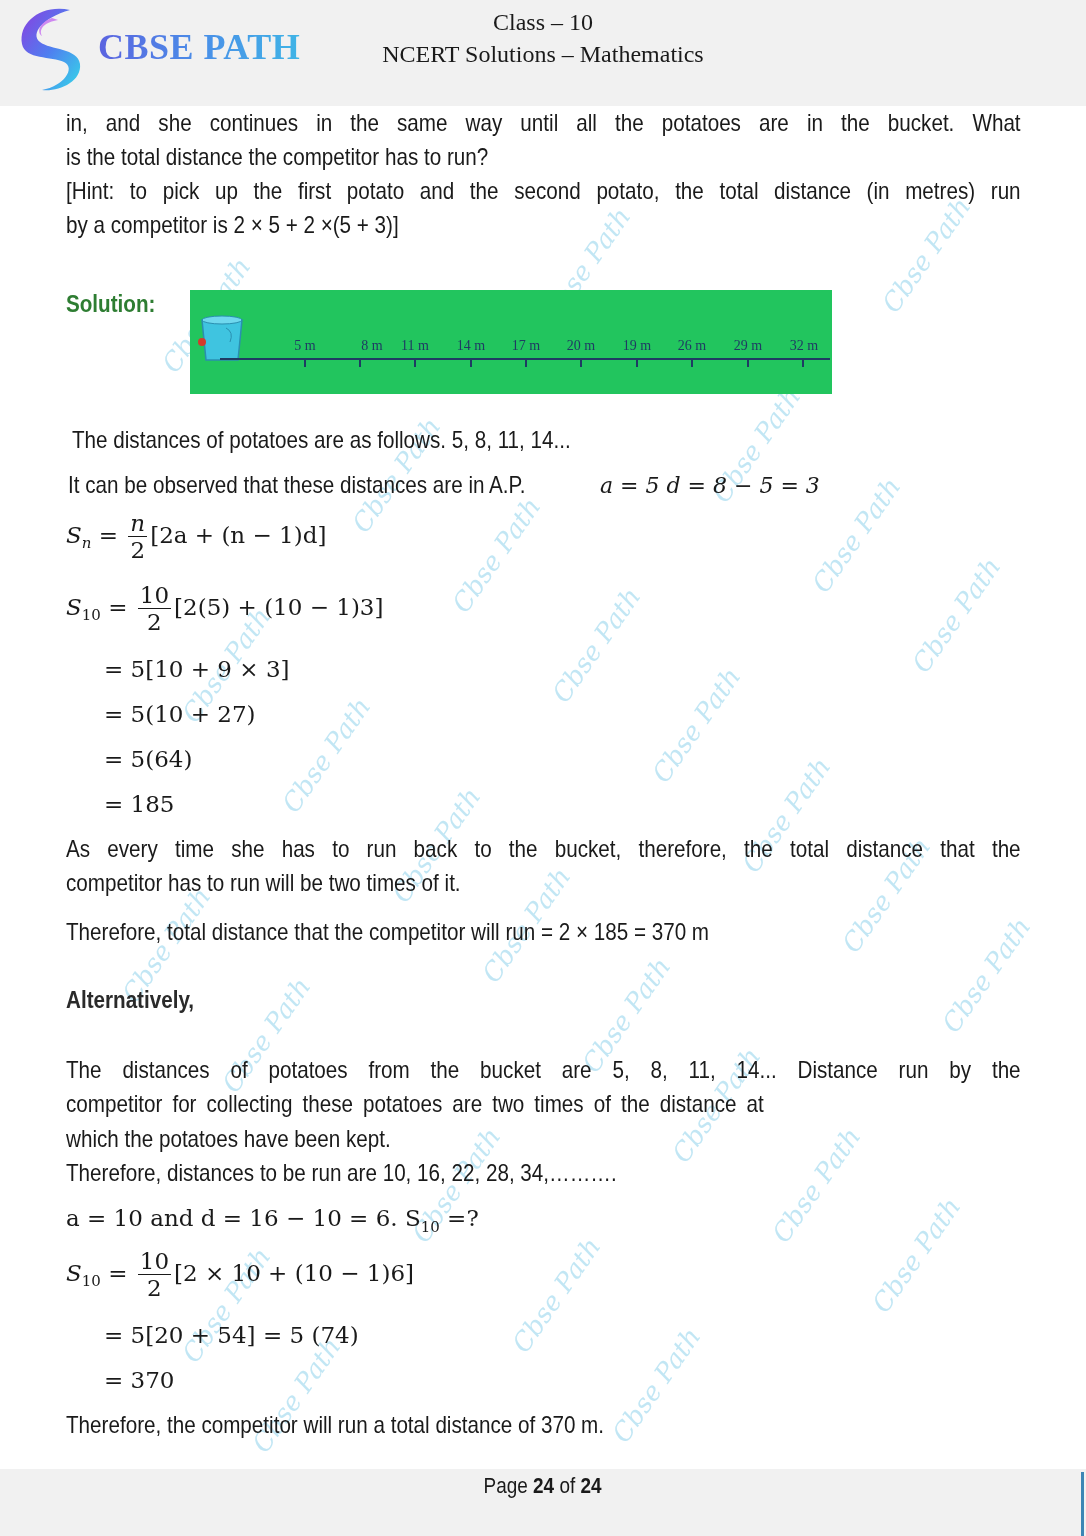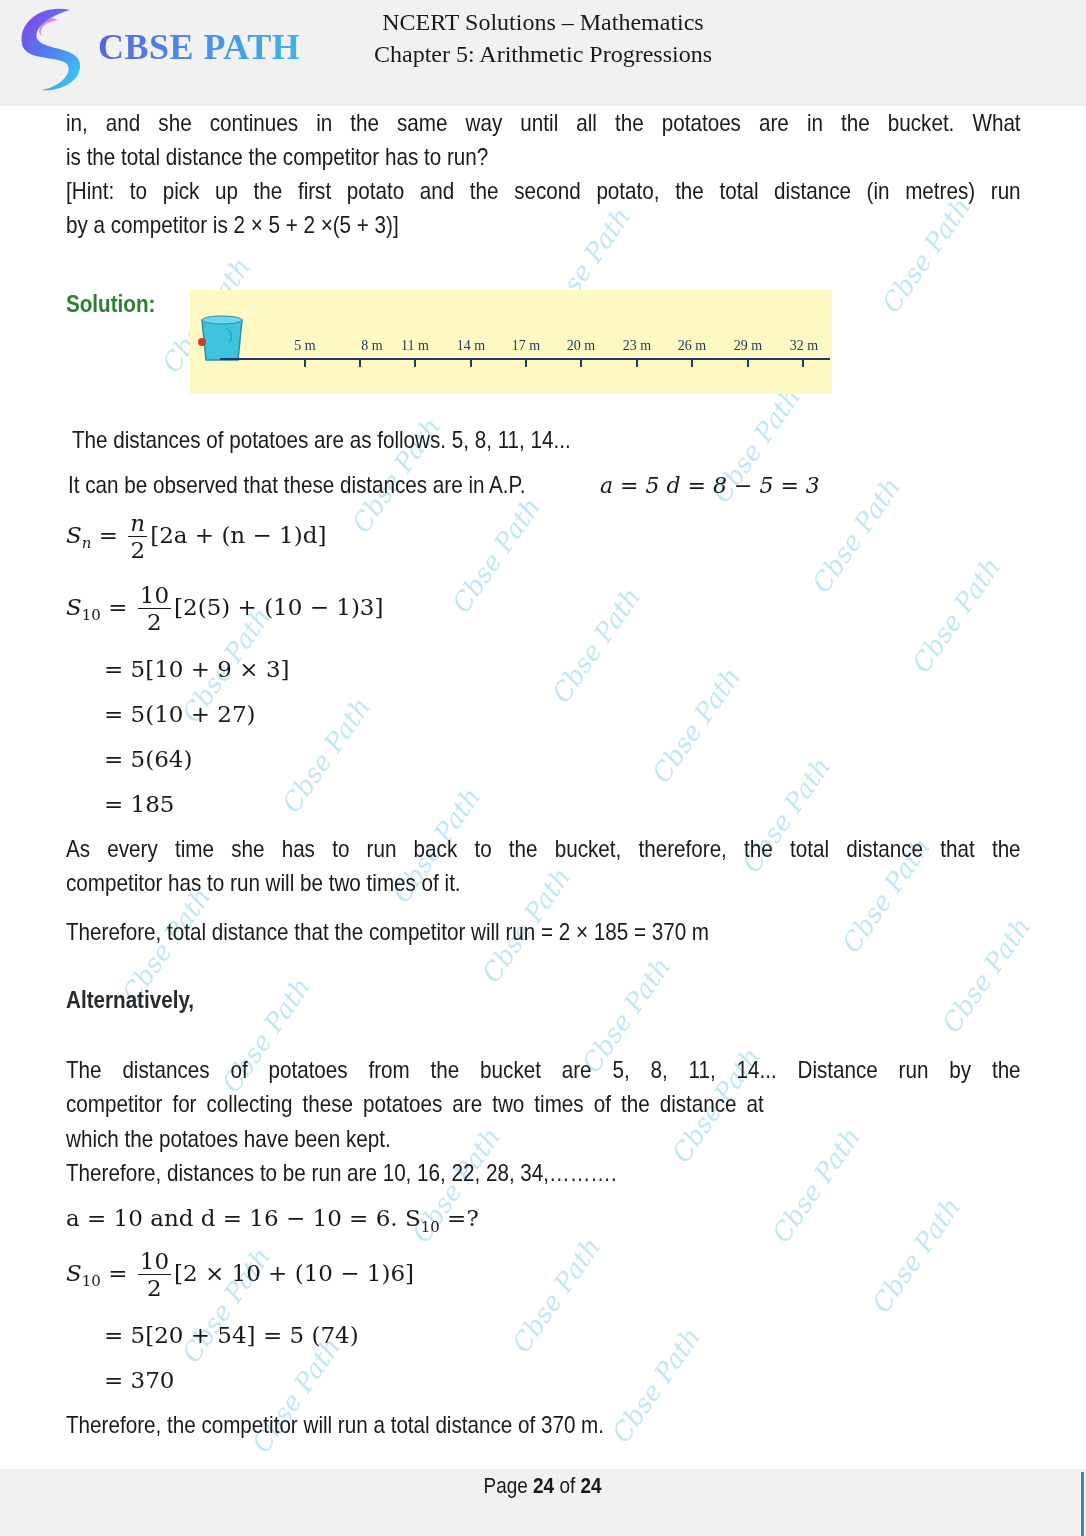--- a/index.html
+++ b/index.html
@@ -46,21 +46,21 @@
     color: #2e7d32; font-family: "Liberation Sans", sans-serif;
     transform: scaleX(0.86); transform-origin: left top;
   }
   .heading-alt {
     position: absolute; left: 66px; top: 986px; font-size: 24px; font-weight: bold;
     color: #2a2a2a; font-family: "Liberation Sans", sans-serif;
     transform: scaleX(0.86); transform-origin: left top;
   }
   .figure {
     position: absolute; left: 190px; top: 290px; width: 642px; height: 104px;
-    background: #fef9c3;
+    background: #22c55e;
   }
   .axis { position: absolute; left: 30px; top: 68px; width: 610px; height: 2px; background: #1f3b63; }
   .tick { position: absolute; top: 70px; width: 2px; height: 7px; background: #1f3b63; }
   .tick-label {
     position: absolute; top: 48px; font-size: 14px; font-family: "Liberation Serif", serif;
     color: #1f3b63; white-space: nowrap; transform: translateX(-50%);
   }
   .bucket { position: absolute; left: 6px; top: 20px; width: 52px; height: 52px; }
   .footer {
     position: absolute; left: 0; top: 1469px; width: 1086px; height: 67px;
@@ -88,22 +88,22 @@
         <stop offset="0" stop-color="#8a3fe0"></stop>
         <stop offset="0.5" stop-color="#4f7ef0"></stop>
         <stop offset="1" stop-color="#35d8e8"></stop>
       </linearGradient>
     </defs>
     <path d="M58 6 C30 0 6 18 10 40 C13 56 40 52 52 58 C64 64 52 82 30 86 C46 88 70 78 68 60 C66 44 38 46 28 38 C18 30 30 14 58 6 Z" fill="url(#lg1)"></path>
     <path d="M40 14 C28 18 24 28 30 32 C26 24 34 18 46 16 Z" fill="#c66ef0" opacity="0.8"></path>
   </svg>
   <div class="brand">CBSE PATH</div>
   <div class="hdr-lines">
+    <div>Class – 10</div>
     <div>NCERT Solutions – Mathematics</div>
-    <div>Chapter 5: Arithmetic Progressions</div>
   </div>
 </div>
 
 <div>
   <span class="wm" style="left:140px;top:300px;">Cbse Path</span>
   <span class="wm" style="left:520px;top:250px;">Cbse Path</span>
   <span class="wm" style="left:860px;top:240px;">Cbse Path</span>
   <span class="wm" style="left:330px;top:460px;">Cbse Path</span>
   <span class="wm" style="left:690px;top:430px;">Cbse Path</span>
   <span class="wm" style="left:430px;top:540px;">Cbse Path</span>
@@ -155,21 +155,21 @@
     <div class="tick-label" style="left:182px;">8 m</div>
     <div class="tick" style="left:224px;"></div>
     <div class="tick-label" style="left:225px;">11 m</div>
     <div class="tick" style="left:280px;"></div>
     <div class="tick-label" style="left:281px;">14 m</div>
     <div class="tick" style="left:335px;"></div>
     <div class="tick-label" style="left:336px;">17 m</div>
     <div class="tick" style="left:390px;"></div>
     <div class="tick-label" style="left:391px;">20 m</div>
     <div class="tick" style="left:446px;"></div>
-    <div class="tick-label" style="left:447px;">23 m</div>
+    <div class="tick-label" style="left:447px;">19 m</div>
     <div class="tick" style="left:501px;"></div>
     <div class="tick-label" style="left:502px;">26 m</div>
     <div class="tick" style="left:557px;"></div>
     <div class="tick-label" style="left:558px;">29 m</div>
     <div class="tick" style="left:612px;"></div>
     <div class="tick-label" style="left:614px;">32 m</div>
   </div>
 
   <div class="p narrow" style="top:423px; left:72px;">The distances of potatoes are as follows. 5, 8, 11, 14...</div>
   <div style="position:absolute; left:68px; top:468px; white-space:nowrap;">

